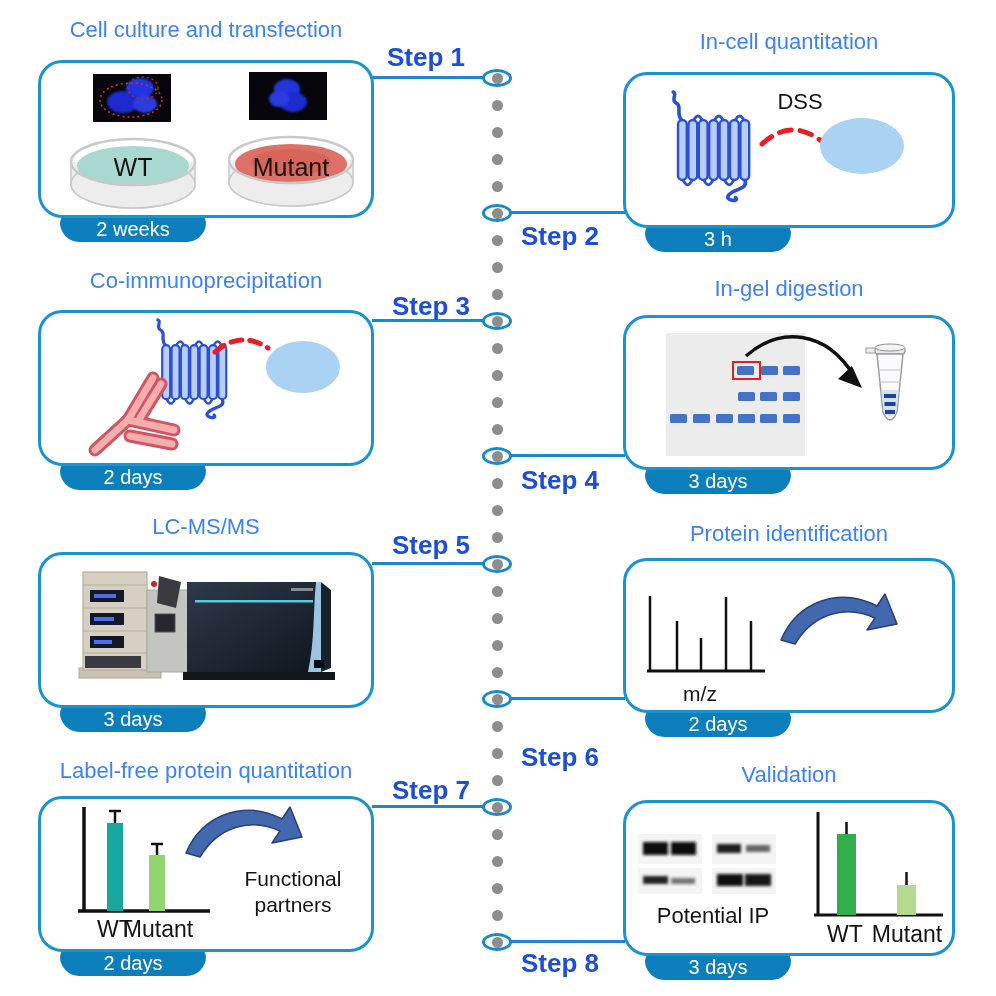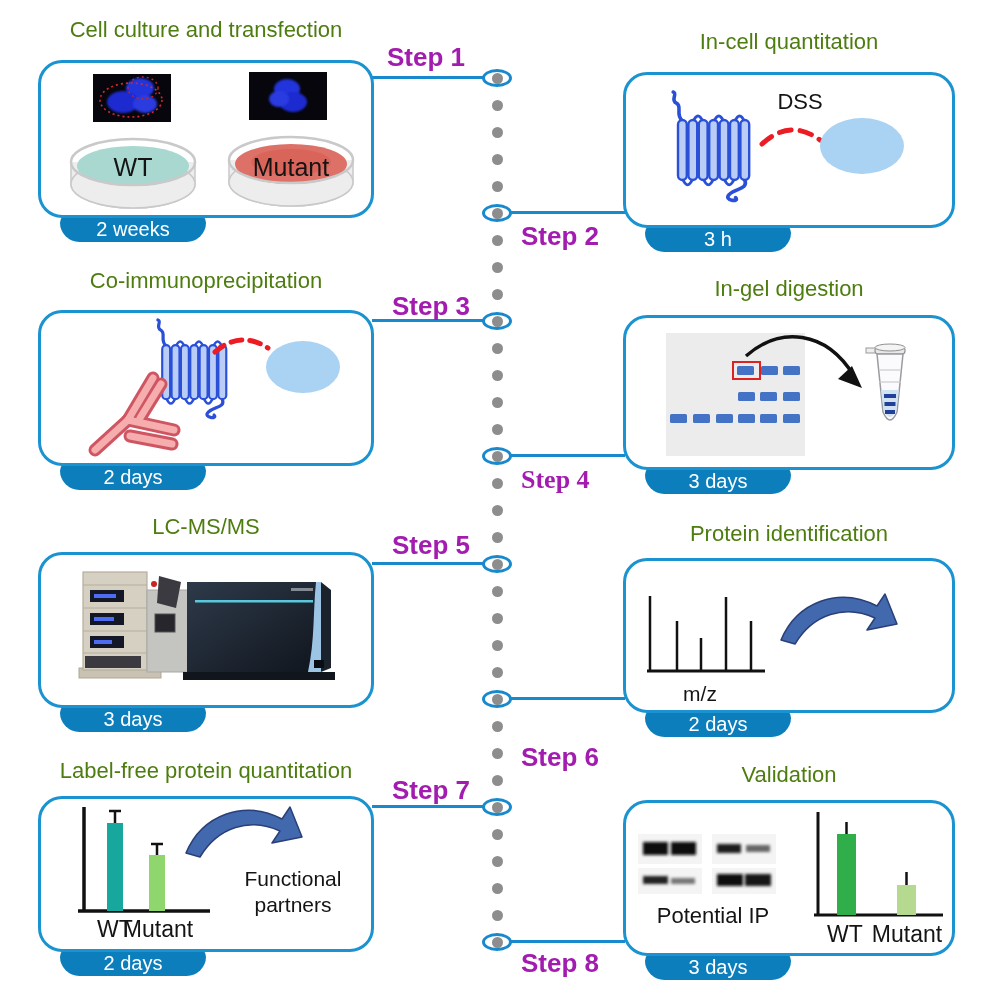--- a/index.html
+++ b/index.html
@@ -1,21 +1,21 @@
 <!DOCTYPE html>
 <html><head>
 <meta charset="utf-8">
 <style>
   html,body{margin:0;padding:0;background:#fff;}
   .stage{position:relative;width:996px;height:996px;background:#ffffff;
          font-family:"Liberation Sans",sans-serif;overflow:hidden;}
   .card{position:absolute;background:#fff;border:3px solid #1b93d0;border-radius:24px;
         box-sizing:border-box;z-index:2;}
-  .title{position:absolute;font-size:22px;color:#4d7c0f;text-align:center;z-index:2;}
-  .step{position:absolute;font-size:26px;font-weight:bold;color:#a21caf;z-index:3;}
+  .title{position:absolute;font-size:22px;color:#3b82f6;text-align:center;z-index:2;}
+  .step{position:absolute;font-size:26px;font-weight:bold;color:#1d4ed8;z-index:3;}
   .step.r{text-align:right;}
   .badge{position:absolute;height:28px;background:#0d7ebc;border-radius:9px 9px 20px 20px;
          color:#fff;font-size:20px;text-align:center;line-height:30px;z-index:1;}
   .connector{position:absolute;height:3px;background:#1789cc;z-index:1;}
   .tdot{position:absolute;width:11px;height:11px;border-radius:50%;background:#8d8d8d;z-index:2;}
   .tring{position:absolute;width:30px;height:18px;border:3px solid #1789cc;border-radius:50%;
          background:transparent;box-sizing:border-box;z-index:3;}
   .lbl{position:absolute;color:#141414;text-align:center;z-index:3;line-height:1.25;}
   .art{position:absolute;z-index:2;}
 </style>
@@ -73,21 +73,21 @@
   <div class="connector" style="left:372px;top:319px;width:111px;"></div>
   <div class="connector" style="left:511px;top:454px;width:114px;"></div>
   <div class="connector" style="left:372px;top:562px;width:111px;"></div>
   <div class="connector" style="left:511px;top:697px;width:114px;"></div>
   <div class="connector" style="left:372px;top:805px;width:111px;"></div>
   <div class="connector" style="left:511px;top:940px;width:114px;"></div>
 
   <div class="step r" style="left:340px;top:42px;width:125px;">Step 1</div>
   <div class="step" style="left:521px;top:221px;">Step 2</div>
   <div class="step r" style="left:345px;top:291px;width:125px;">Step 3</div>
-  <div class="step" style="left:521px;top:465px;font-family:Liberation Serif, serif;">Step 4</div>
+  <div class="step" style="left:521px;top:465px;">Step 4</div>
   <div class="step r" style="left:345px;top:530px;width:125px;">Step 5</div>
   <div class="step" style="left:521px;top:742px;">Step 6</div>
   <div class="step r" style="left:345px;top:775px;width:125px;">Step 7</div>
   <div class="step" style="left:521px;top:948px;">Step 8</div>
 
   <div class="title" style="left:38px;top:17px;width:336px;">Cell culture and transfection</div>
   <div class="title" style="left:623px;top:29px;width:332px;">In-cell quantitation</div>
   <div class="title" style="left:38px;top:268px;width:336px;">Co-immunoprecipitation</div>
   <div class="title" style="left:623px;top:276px;width:332px;">In-gel digestion</div>
   <div class="title" style="left:38px;top:514px;width:336px;">LC-MS/MS</div>

